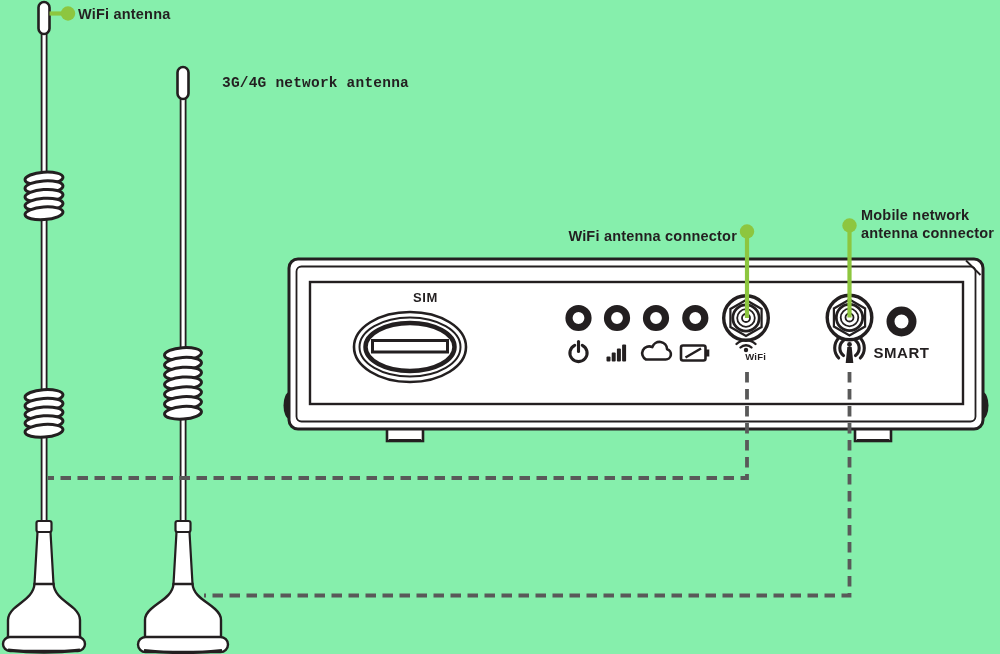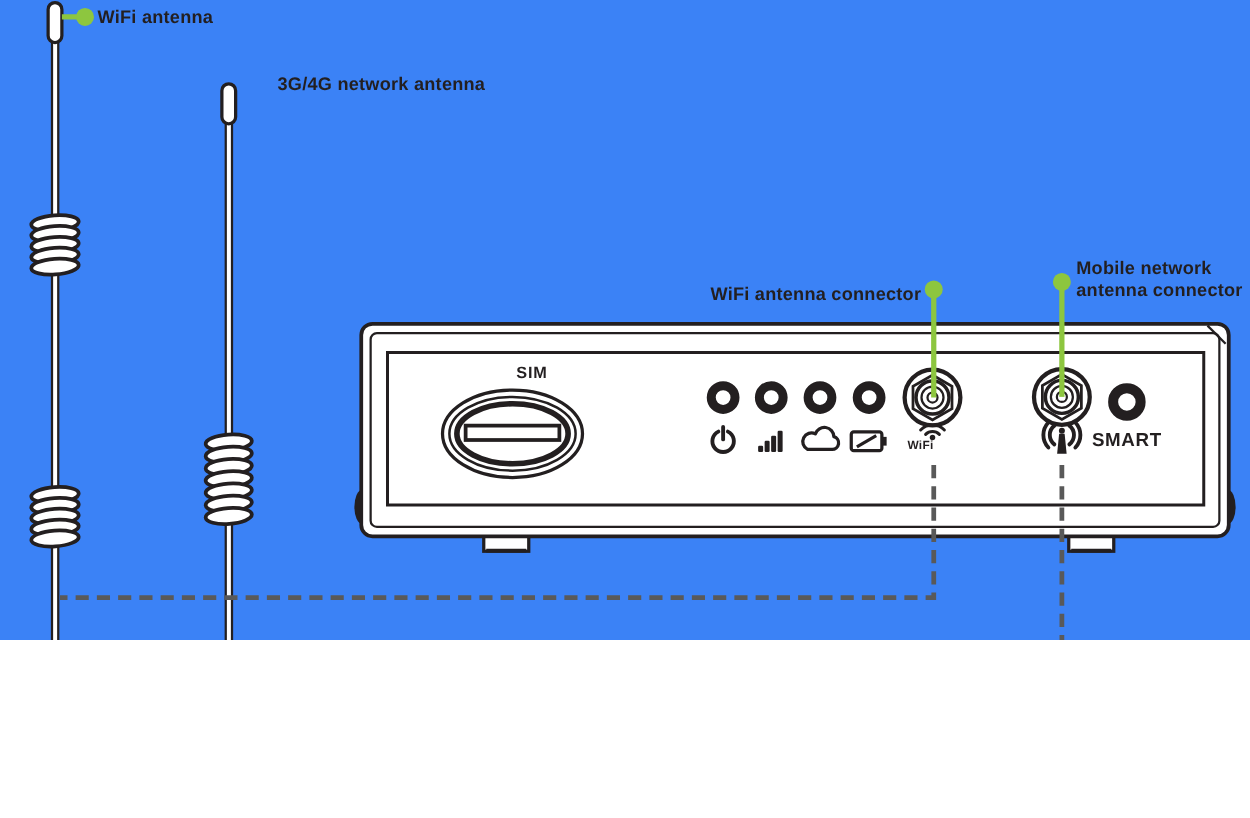--- a/index.html
+++ b/index.html
@@ -2,36 +2,36 @@
 <html style="--ink: #231F20; --accent-green: #8DC63F; --dash-gray: #595959;"><head>
 <meta charset="utf-8">
 <style>
   :root{
     --ink:#231F20;
     --accent-green:#8DC63F;
     --dash-gray:#595959;
   }
   html,body{margin:0;padding:0;background:#fff;}
   .stage{
-    position:relative;width:1000px;height:512px;background:#3b82f6;overflow:hidden;
+    position:relative;width:1000px;height:654px;background:#86efac;overflow:hidden;
     font-family:"Liberation Sans",sans-serif;
   }
   .stage svg{position:absolute;left:0;top:0;}
   .lbl{
     position:absolute;color:var(--ink);
     font-family:"Liberation Sans",sans-serif;
     font-weight:bold;font-size:14.5px;letter-spacing:.2px;white-space:nowrap;
   }
   .lbl .line{display:block;}
   #wifi-antenna-label{left:78px;top:6px;}
-  #network-antenna-label{left:222px;top:60px;}
+  #network-antenna-label{left:222px;top:75px;font-family:Liberation Mono, monospace;}
   #wifi-connector-label{left:540px;top:228px;width:197px;text-align:right;}
   #mobile-connector-label{left:861px;top:206px;line-height:18px;}
   #sim-label{left:382px;top:290px;width:56px;text-align:right;font-size:13px;letter-spacing:.6px;}
-  #wifi-port-label{left:726px;top:351px;width:40px;text-align:left;font-size:9.5px;letter-spacing:.2px;}
+  #wifi-port-label{left:726px;top:351px;width:40px;text-align:right;font-size:9.5px;letter-spacing:.2px;}
   #smart-label{left:871px;top:344px;width:61px;text-align:center;font-size:15px;letter-spacing:.5px;}
 </style>
 </head>
 <body>
 
 <div class="stage">
 
 <svg width="1000" height="654" viewBox="0 0 1000 654">
 
   <g stroke="var(--ink)" fill="#fff">

